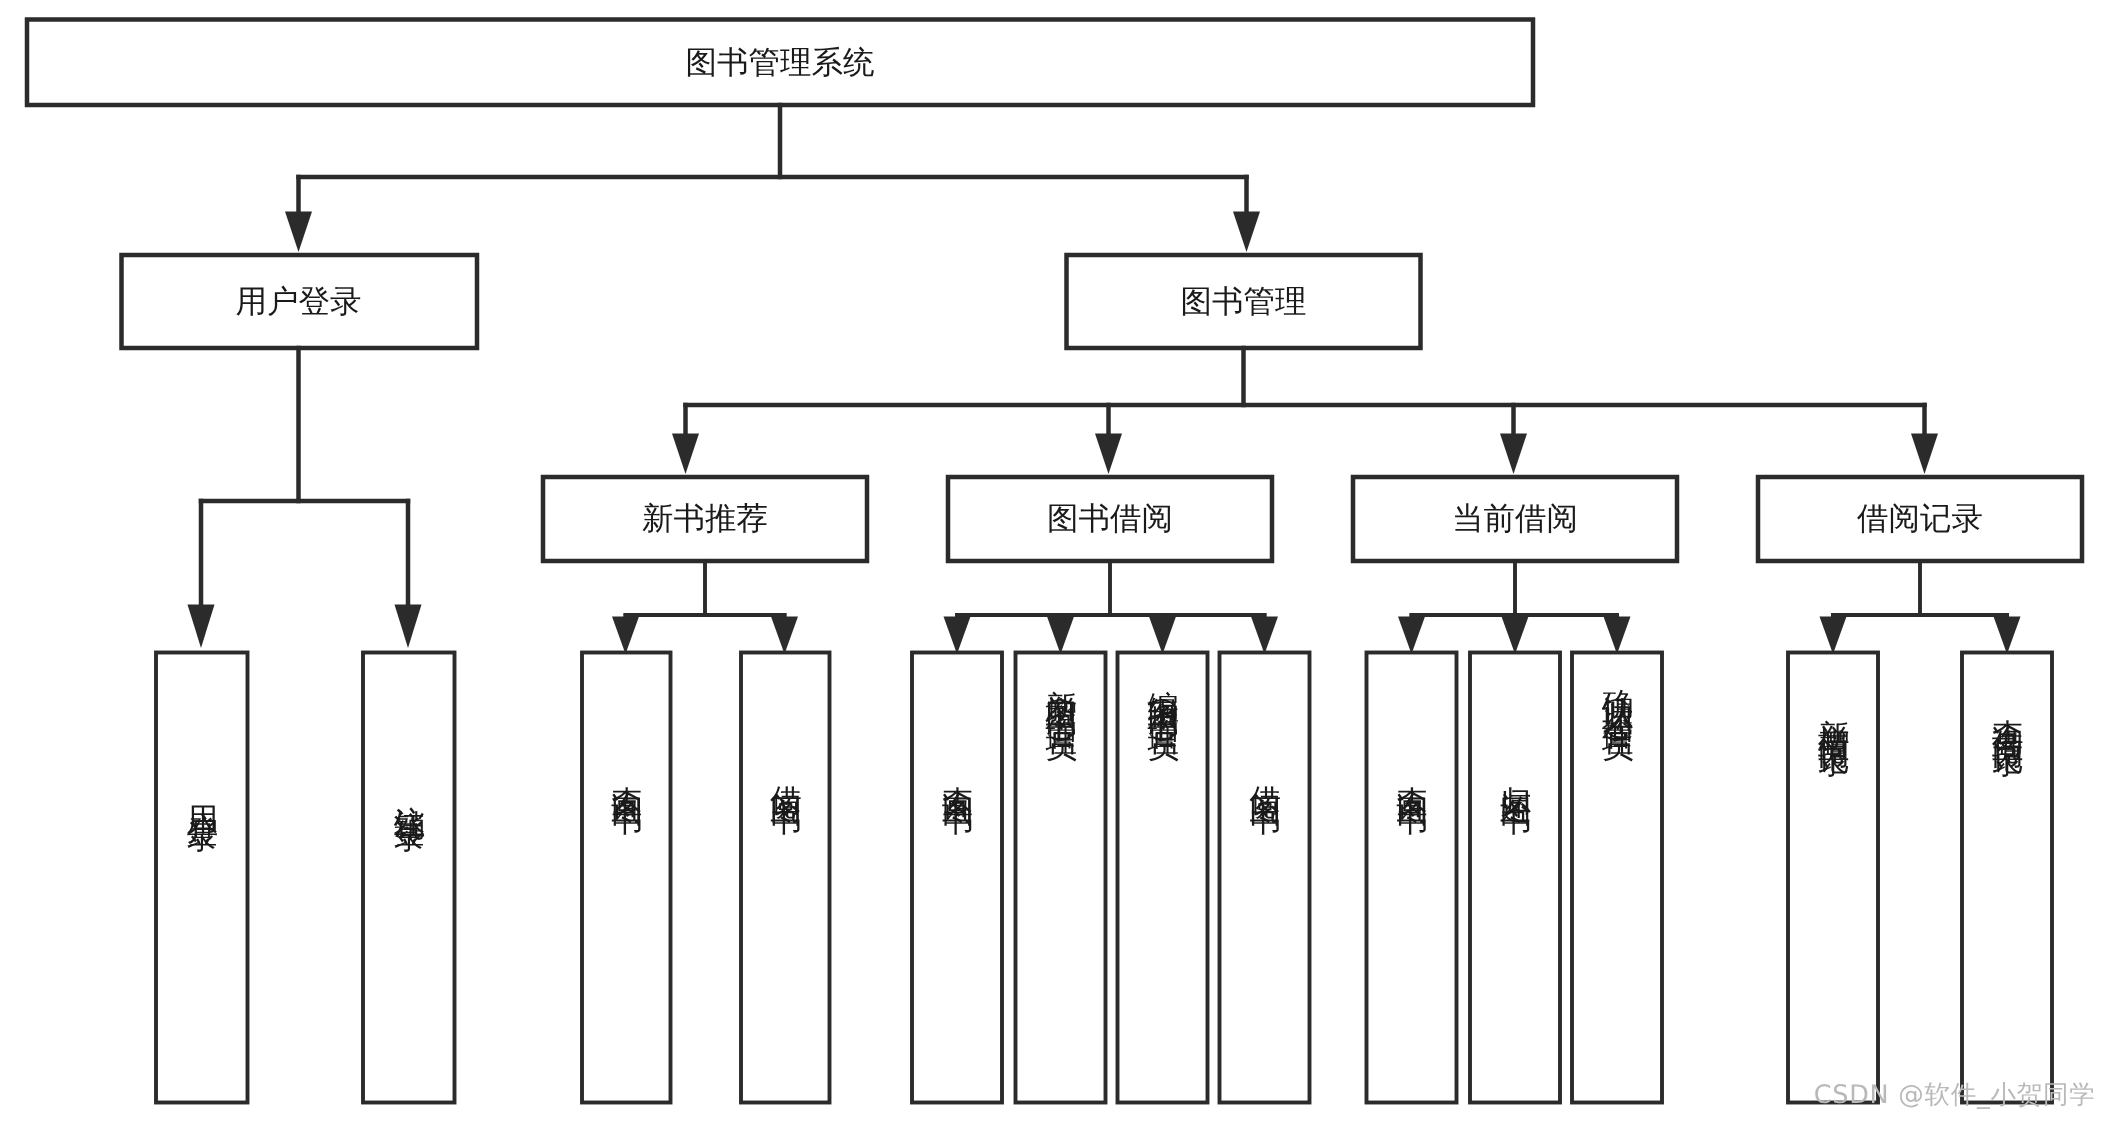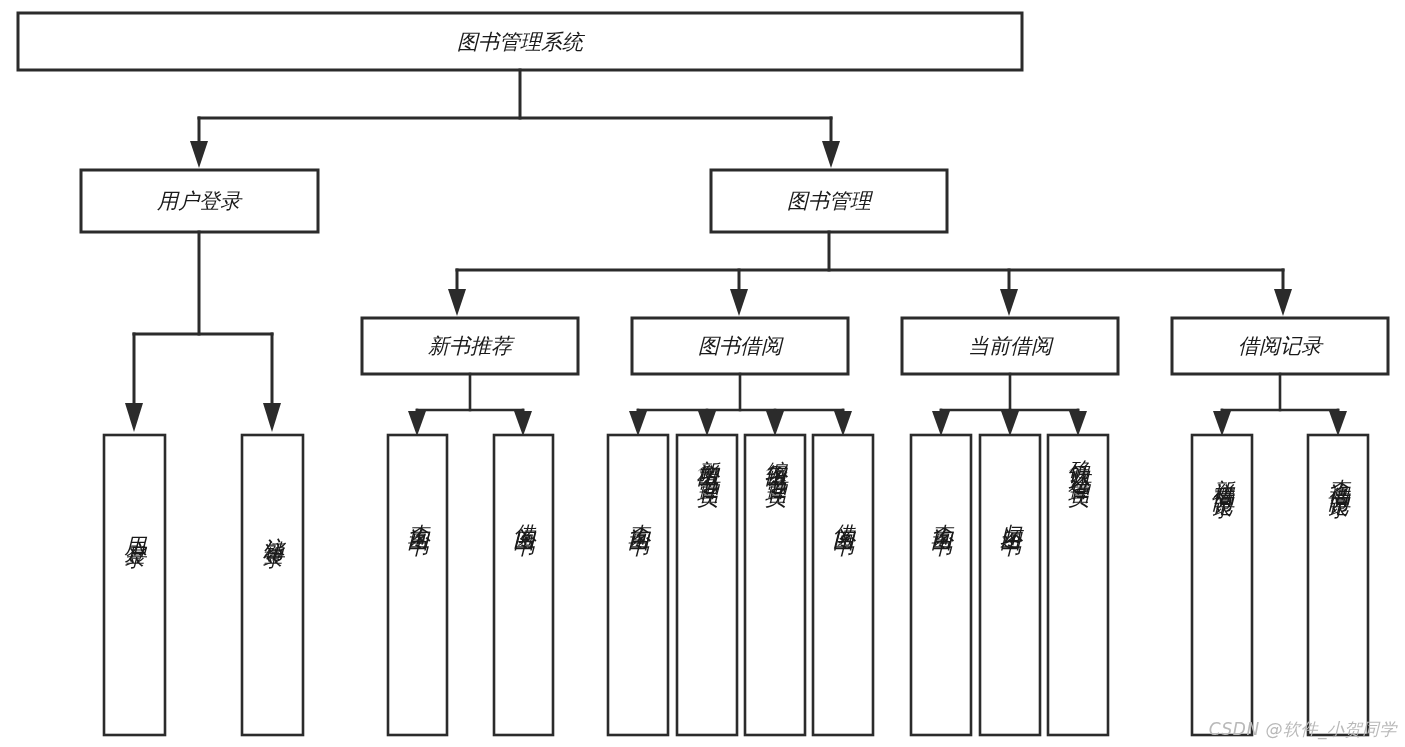--- a/index.html
+++ b/index.html
@@ -12,21 +12,20 @@
     width: 1405px;
     height: 747px;
     overflow: hidden;
     font-family: "DejaVu Sans", "Liberation Sans", sans-serif;
   }
   #diagram-root {
     position: relative;
     width: 1405px;
     height: 747px;
     background: #ffffff;
-    font-style: italic;
   }
   svg#tree-svg {
     position: absolute;
     left: 0;
     top: 0;
     width: 1405px;
     height: 747px;
     display: block;
   }
   .node-box {

